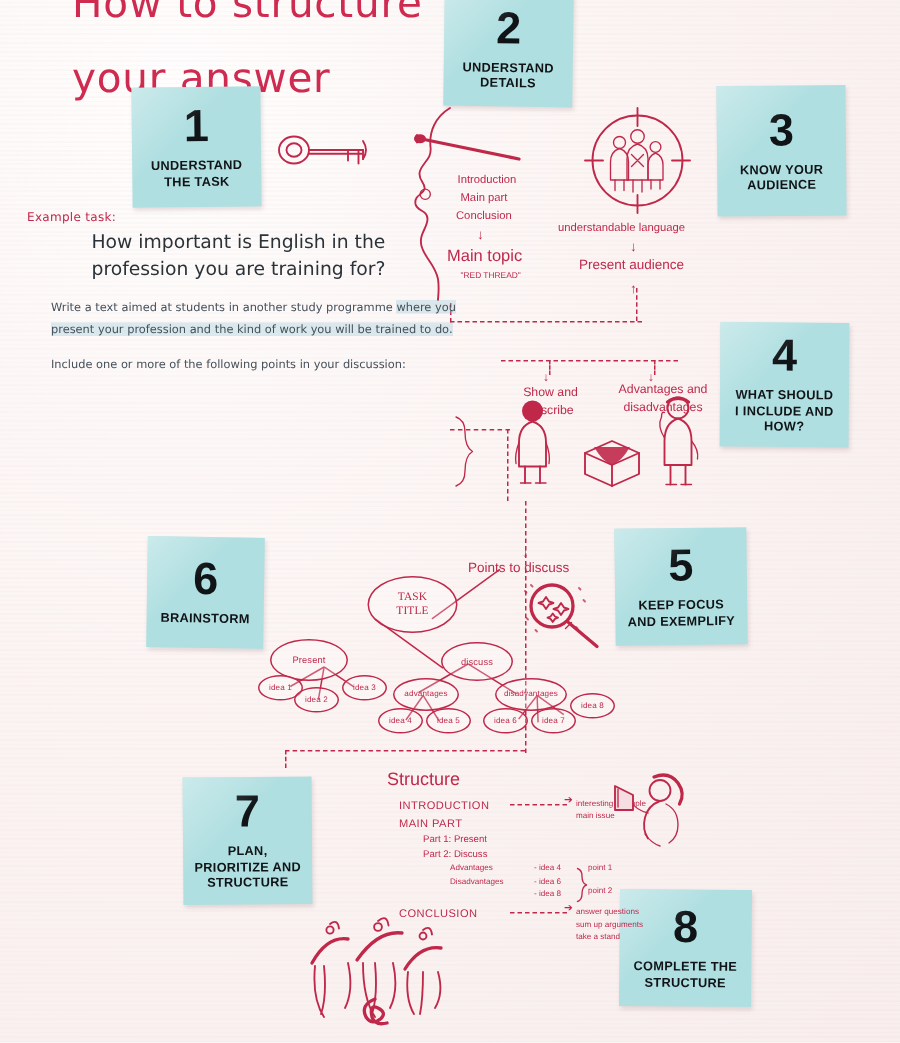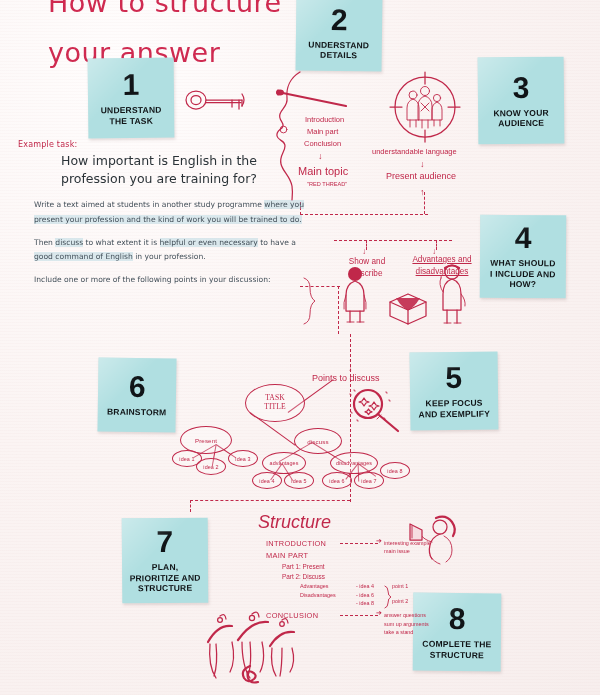--- a/index.html
+++ b/index.html
@@ -119,21 +119,21 @@
     background:rgba(255,255,255,.25);
     font-size:5.4px;
     letter-spacing:.1px;
   }
   .bub.lg{font-size:7.6px;line-height:1.15;font-family:Liberation Serif, serif;}
   .bub.md{font-size:6.2px;}
   .line{position:absolute;background:#c0284a;height:1.2px;transform-origin:0 50%;}
 
   
   .struct{position:absolute;color:#c0284a;}
-  .struct .h{font-size:18px;font-style:italic;}
+  .struct .h{font-size:12px;}
   .struct .r{font-size:7.4px;line-height:1.62;letter-spacing:.3px;}
   .struct .r2{font-size:6.4px;line-height:1.6;}
   .struct .r3{font-size:5.4px;line-height:1.55;}
 </style>
 </head>
 <body>
 
 <div class="paper"></div>
 
 <div class="title" style="left:48px;top:-13px;">How to structure</div>
@@ -243,21 +243,21 @@
 <div class="dash-v" style="left:300px;top:202px;height:13px;"></div>
 
 <div class="dash-h" style="left:334px;top:240px;width:118px;"></div>
 <div class="dash-v" style="left:366px;top:240px;height:10px;"></div>
 <div class="dash-v" style="left:436px;top:240px;height:10px;"></div>
 <div class="anno" style="left:362px;top:246px;font-size:8px;">↓</div>
 <div class="anno" style="left:432px;top:246px;font-size:8px;">↓</div>
 
 <div class="anno c" style="left:334px;top:256px;width:66px;white-space:pre-line;font-size:8.2px;">Show and
 describe</div>
-<div class="anno c" style="left:404px;top:254px;width:76px;white-space:pre-line;font-size:8.2px;text-decoration:underline;">Advantages and
+<div class="anno c" style="left:404px;top:254px;width:76px;white-space:pre-line;font-size:8.2px;">Advantages and
 disadvantages</div>
 
 <div class="dash-v" style="left:338px;top:286px;height:48px;"></div>
 <div class="dash-h" style="left:300px;top:286px;width:40px;"></div>
 <div class="dash-h" style="left:190px;top:500px;width:160px;"></div>
 <div class="dash-v" style="left:350px;top:334px;height:168px;"></div>
 <div class="dash-v" style="left:190px;top:500px;height:12px;"></div>
 
 <svg class="ink" style="left:338px;top:265px;width:46px;height:58px;" viewBox="0 0 46 58">
   <circle cx="17" cy="9" r="7" class="fillred"></circle>
@@ -281,21 +281,20 @@
   <path d="M29 32 q5 6 4 12" class="thin"></path>
   <path d="M15 48 v13 M25 48 v13"></path>
   <path d="M12 61 h7 M22 61 h7" class="thin"></path>
 </svg>
 
 <div class="ex-label hand" style="left:18px;top:140px;">Example task:</div>
 <div class="ex-question" style="left:34px;top:152px;margin-left:27px;">How important is English in the profession you are training for?</div>
 
 <div class="ex-body" style="left:34px;top:198px;">
   <p><span>Write a text aimed at students in another study programme </span><span class="hl">where you present your profession and the kind of work you will be trained to do.</span></p>
-  <p><span>Then </span><span class="hl">discuss</span><span> to what extent it is </span><span class="hl">helpful or even necessary</span><span> to have a </span><span class="hl">good command of English</span><span> in your profession.</span></p>
   <p>Include one or more of the following points in your discussion:</p>
   <ul>
   </ul>
 </div>
 
 <svg class="ink" style="left:300px;top:278px;width:18px;height:46px;" viewBox="0 0 18 46">
   <path d="M4 0 q6 2 6 10 q0 10 5 13 q-5 3 -5 13 q0 8 -6 10" class="thin"></path>
 </svg>
 
 <div class="anno c" style="left:348px;top:362px;font-size:9px;">↓</div>

